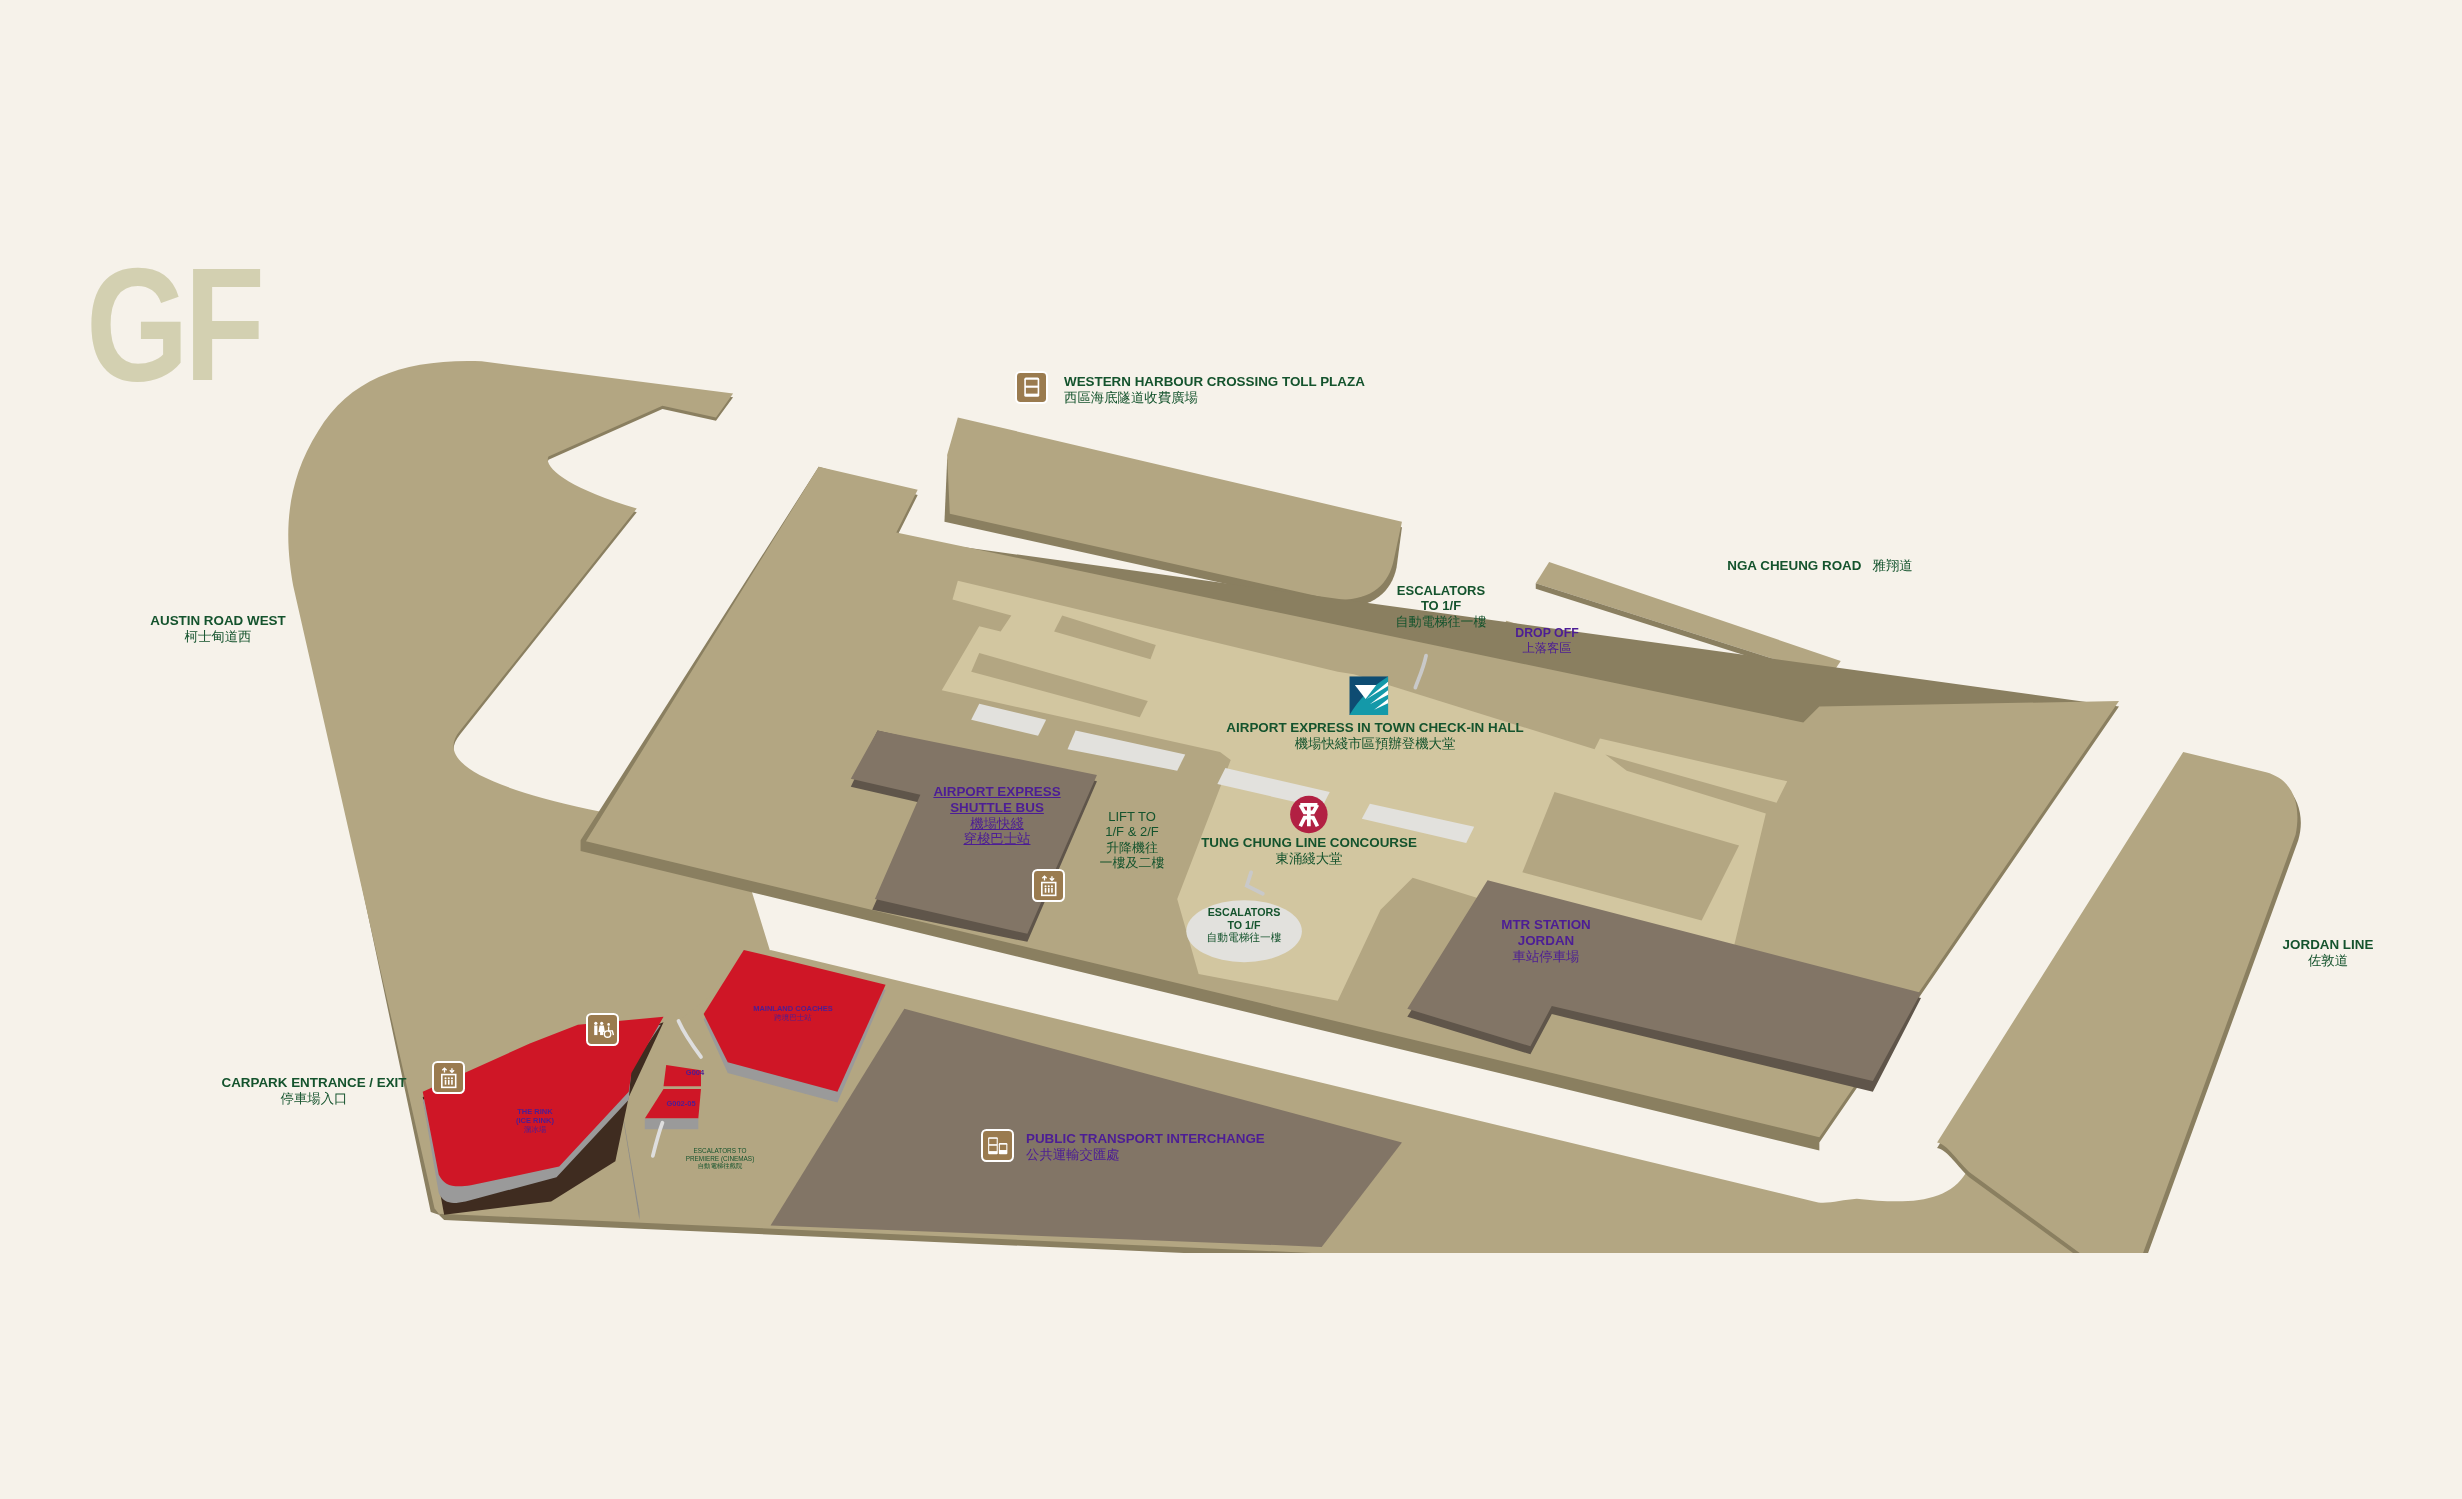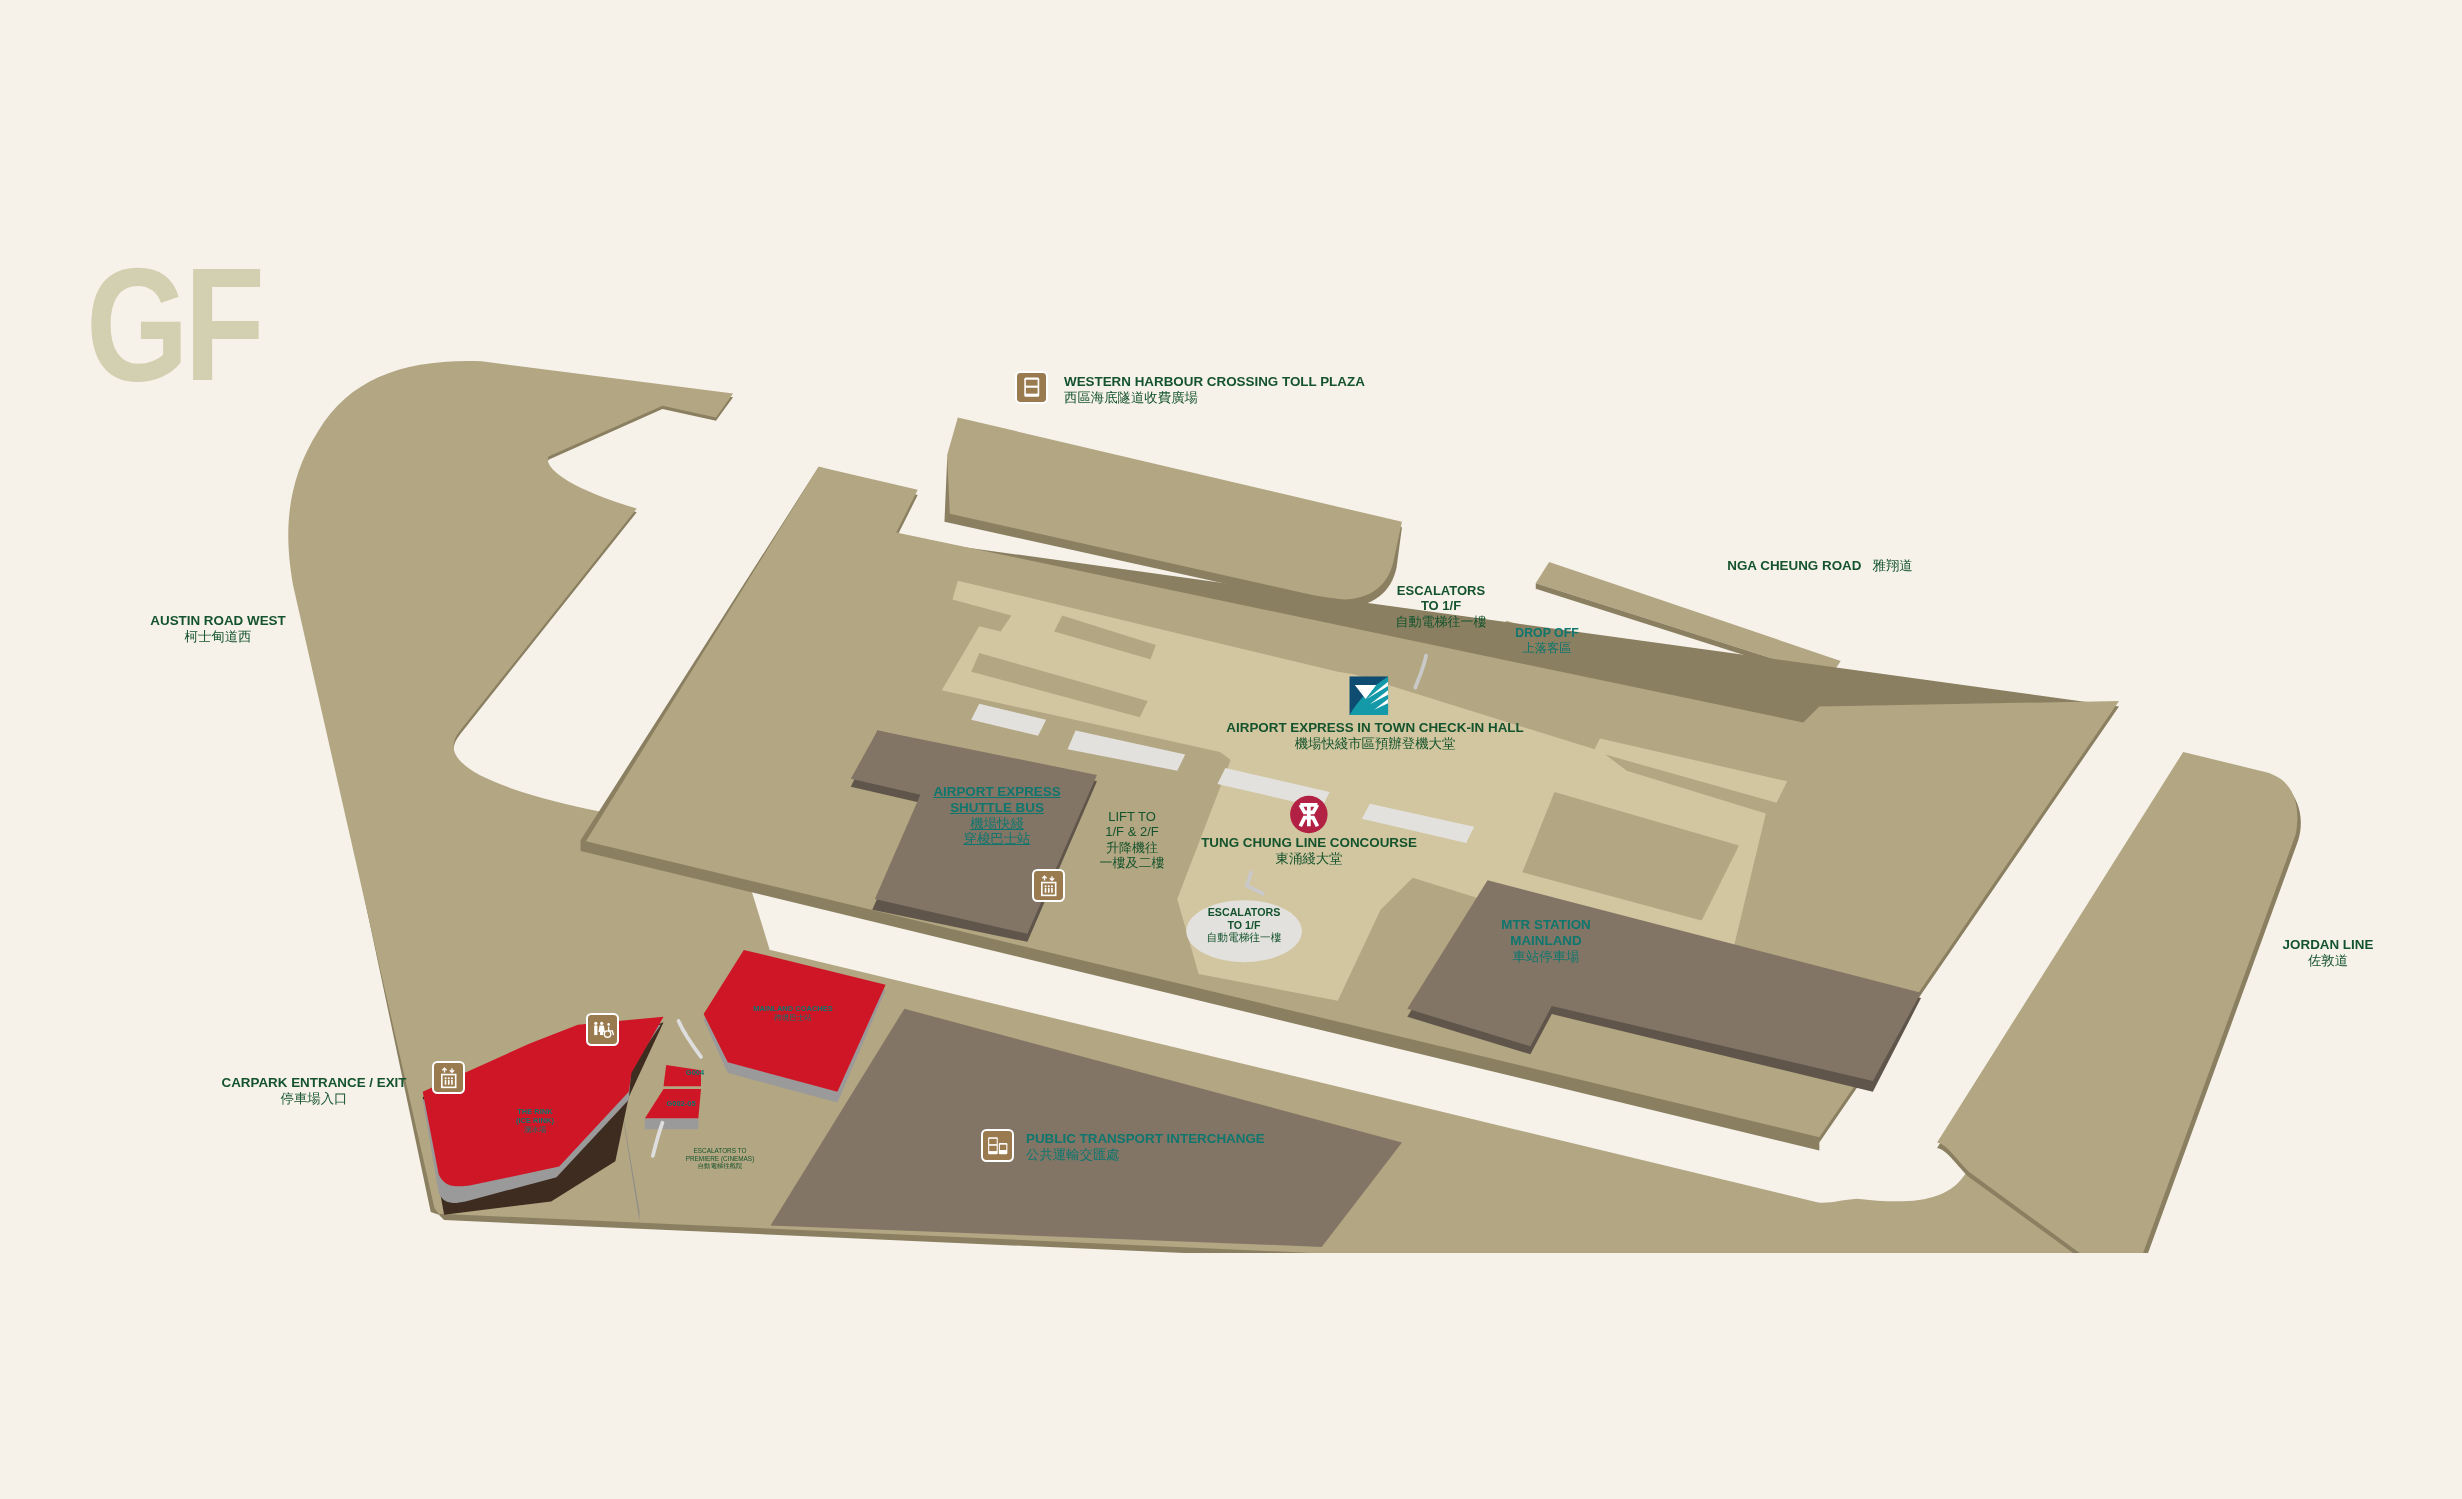--- a/index.html
+++ b/index.html
@@ -1,20 +1,20 @@
 <!DOCTYPE html>
 <html style="font-size:8.6px"><head>
 <meta charset="utf-8">
 <style>
   html,body{margin:0;padding:0;background:#f6f2ea;}
   #stage{position:relative;width:2462px;height:1253px;overflow:hidden;background:#f6f2ea;font-family:"Liberation Sans","DejaVu Sans",sans-serif;border-radius:15px;}
   svg.map{position:absolute;left:0;top:0;}
   .lbl{position:absolute;text-align:center;color:#14532d;font-weight:700;line-height:1.18;white-space:nowrap;transform:translate(-50%,0);}
   .lbl .zh{display:block;font-weight:400;}
-  .lbl.white{color:#0f766e;}
+  .lbl.white{color:#4c1d95;}
   .lbl.left{transform:none;text-align:left;}
   .floor{position:absolute;left:86px;top:244px;font-family:"Liberation Sans",sans-serif;font-weight:900;font-size:161px;letter-spacing:-5.4px;color:#d3d0b1;transform:scaleX(0.82);transform-origin:left top;line-height:1;}
   .icon{position:absolute;width:33px;height:33px;background:#9a7b4f;border:2.7px solid #fff;border-radius:5.4px;box-sizing:border-box;display:flex;align-items:center;justify-content:center;}
   .icon svg{width:23.5px;height:23.5px;}
 </style>
 </head>
 <body>
 
 <div id="stage">
 
@@ -201,21 +201,21 @@
   </div>
 
   <div class="lbl" style="left:1244px;top:906px;font-size:10.7px;">
     <span>ESCALATORS</span><br>
     <span>TO 1/F</span>
     <span class="zh">自動電梯往一樓</span>
   </div>
 
   <div class="lbl white" style="left:1546px;top:917px;font-size:13.4px;">
     <span>MTR STATION</span><br>
-    <span>MAINLAND</span>
+    <span>JORDAN</span>
     <span class="zh">車站停車場</span>
   </div>
 
   <div class="lbl white" style="left:793px;top:1005px;font-size:7.5px;">
     <span>MAINLAND COACHES</span>
     <span class="zh">跨境巴士站</span>
   </div>
 
   <div class="lbl white" style="left:535px;top:1108px;font-size:7.5px;">
     <span>THE RINK</span><br>

